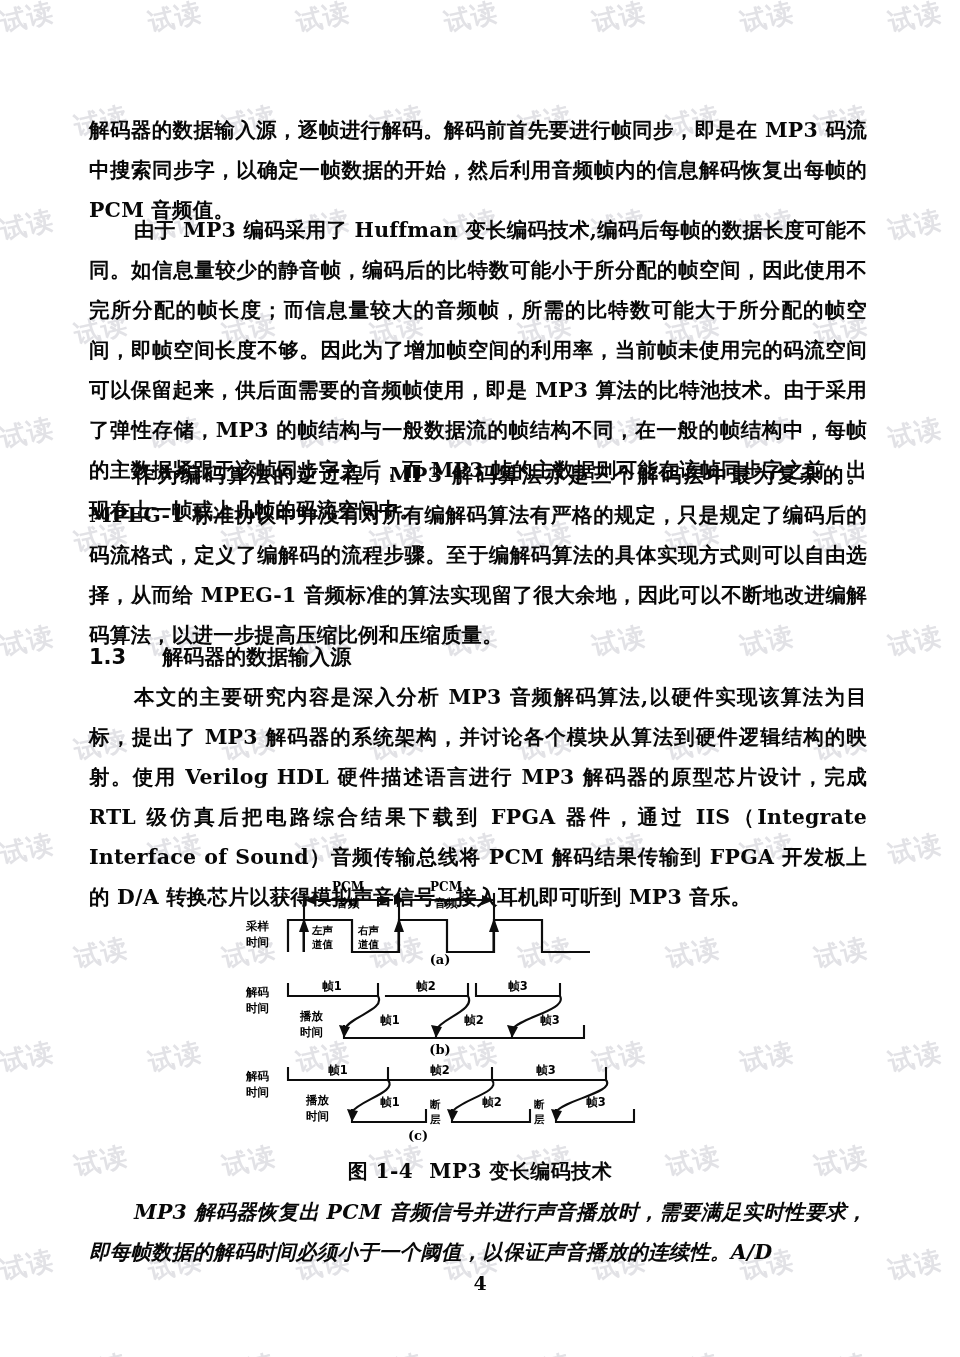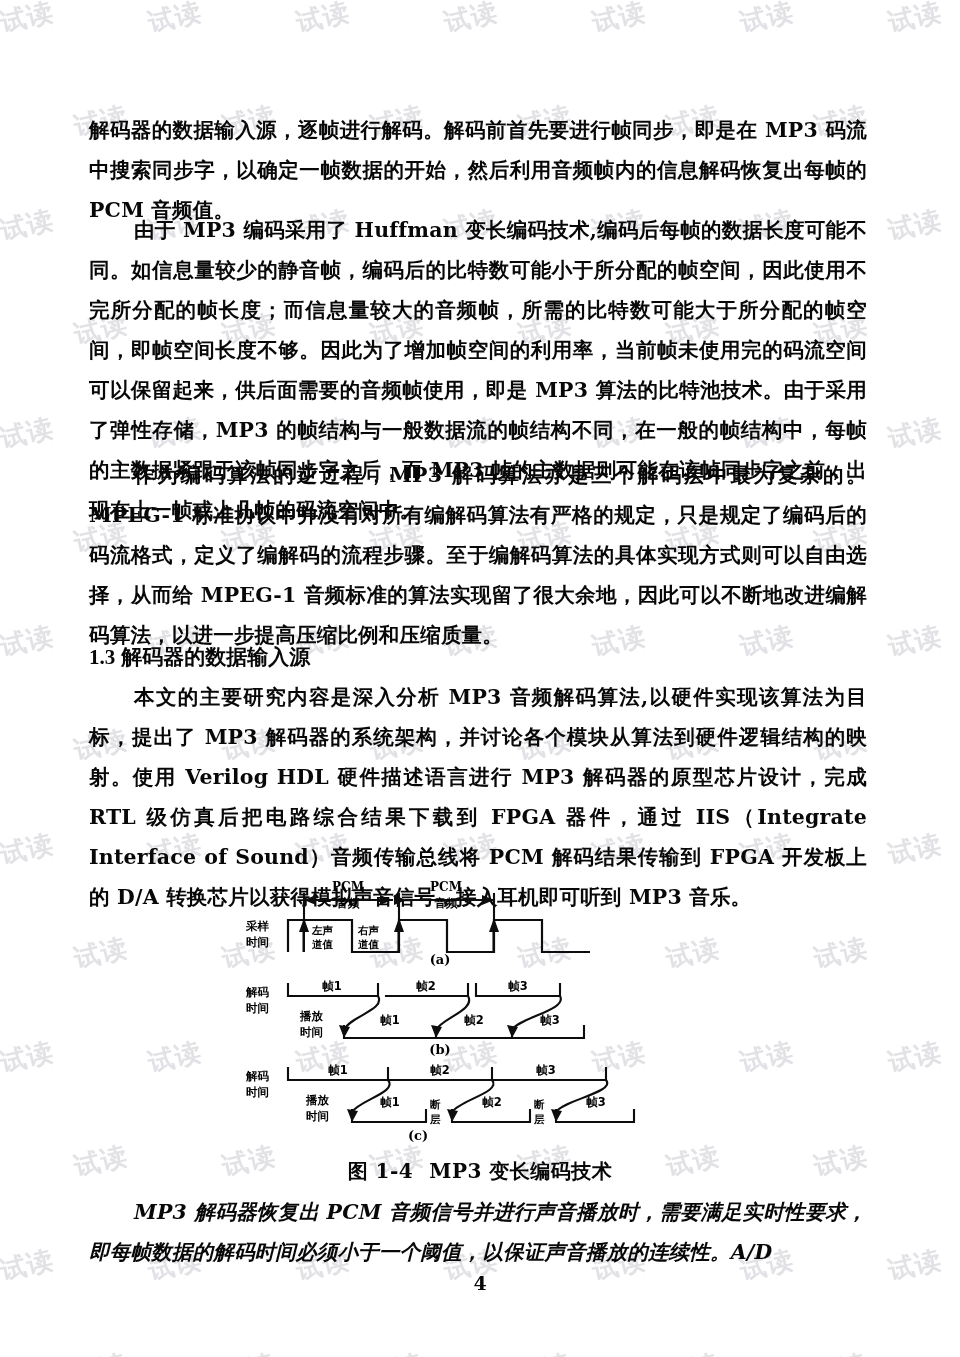--- a/index.html
+++ b/index.html
@@ -59,21 +59,21 @@
   }
   p.para.indent { text-indent: 2.2em; }
 
   h2.heading {
     margin: 0;
     font-size: 21px;
     font-weight: 700;
     line-height: 40px;
     font-family: "DejaVu Sans", "Liberation Sans", sans-serif;
   }
-  h2.heading .num { margin-right: 6px; font-family: Liberation Serif, serif; }
+  h2.heading .num { margin-right: 36px; }
 
   .figcaption {
     position: absolute;
     left: 0;
     width: 960px;
     text-align: center;
     font-size: 20px;
     font-weight: 700;
     letter-spacing: 0.5px;
   }

